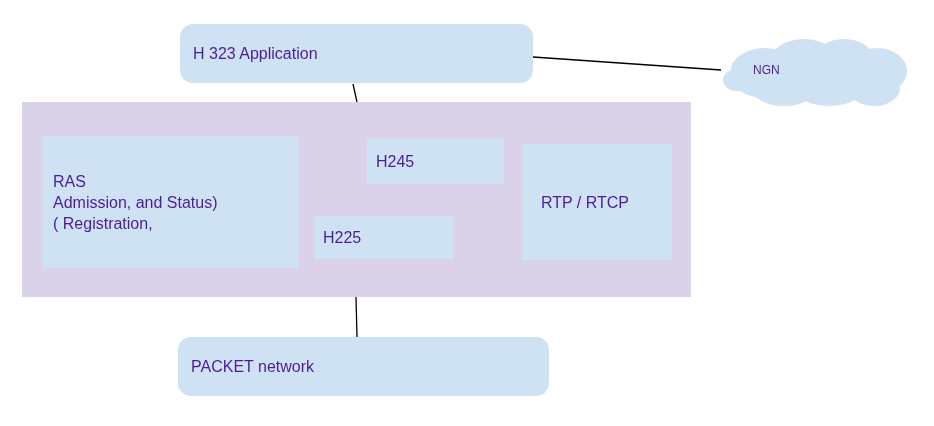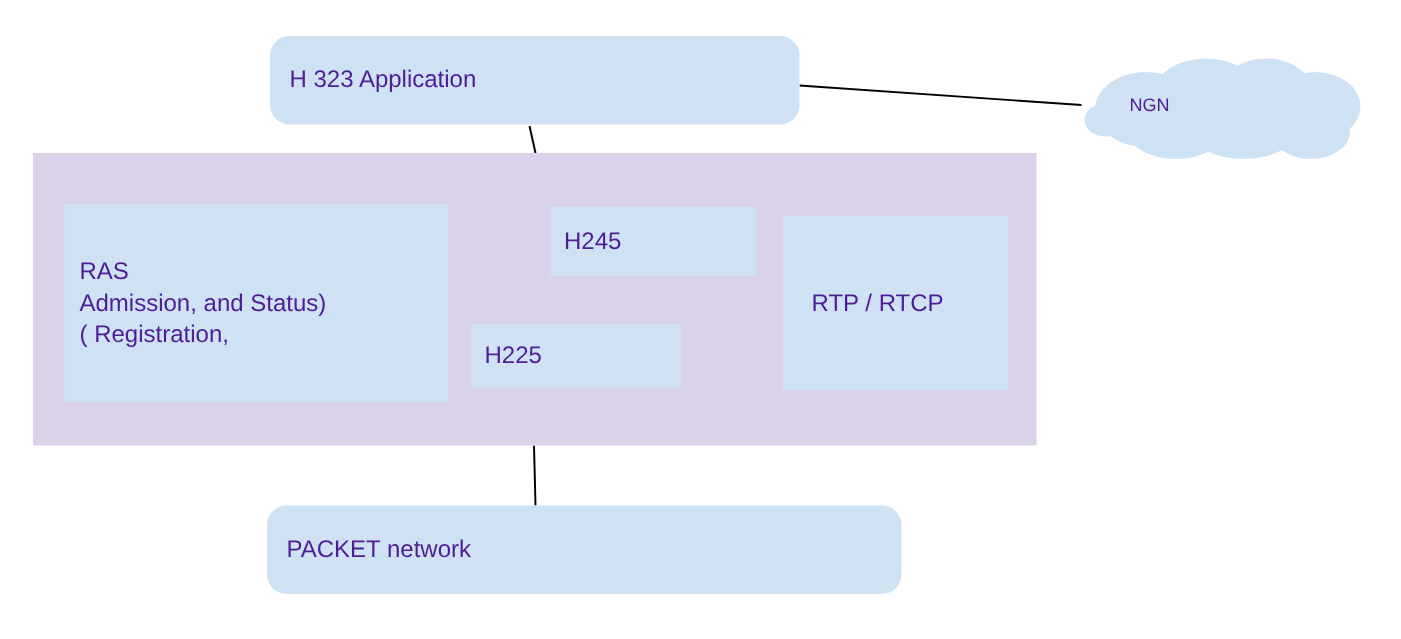--- a/index.html
+++ b/index.html
@@ -62,21 +62,21 @@
     padding-left: 9px;
     margin-left: 32px;
   }
   .rtp-box {
     left: 500px; top: 42px;
     width: 150px; height: 116px;
     padding-left: 19px;
   }
   .network-box {
     left: 178px; top: 337px;
-    width: 423px; height: 59px;
+    width: 371px; height: 59px;
     padding-left: 13px;
     border-radius: 13px;
   }
   .cloud {
     position: absolute;
     left: 719px; top: 33px;
     width: 191px; height: 75px;
   }
   .cloud svg {
     position: absolute;

